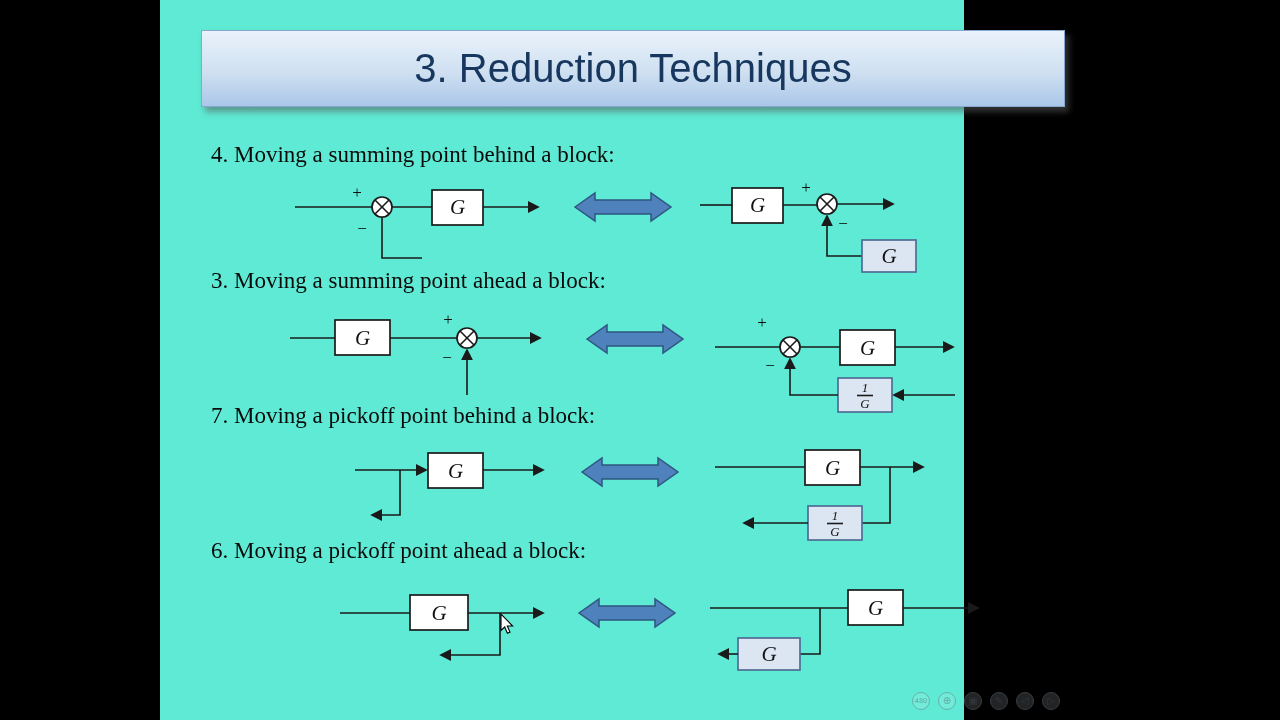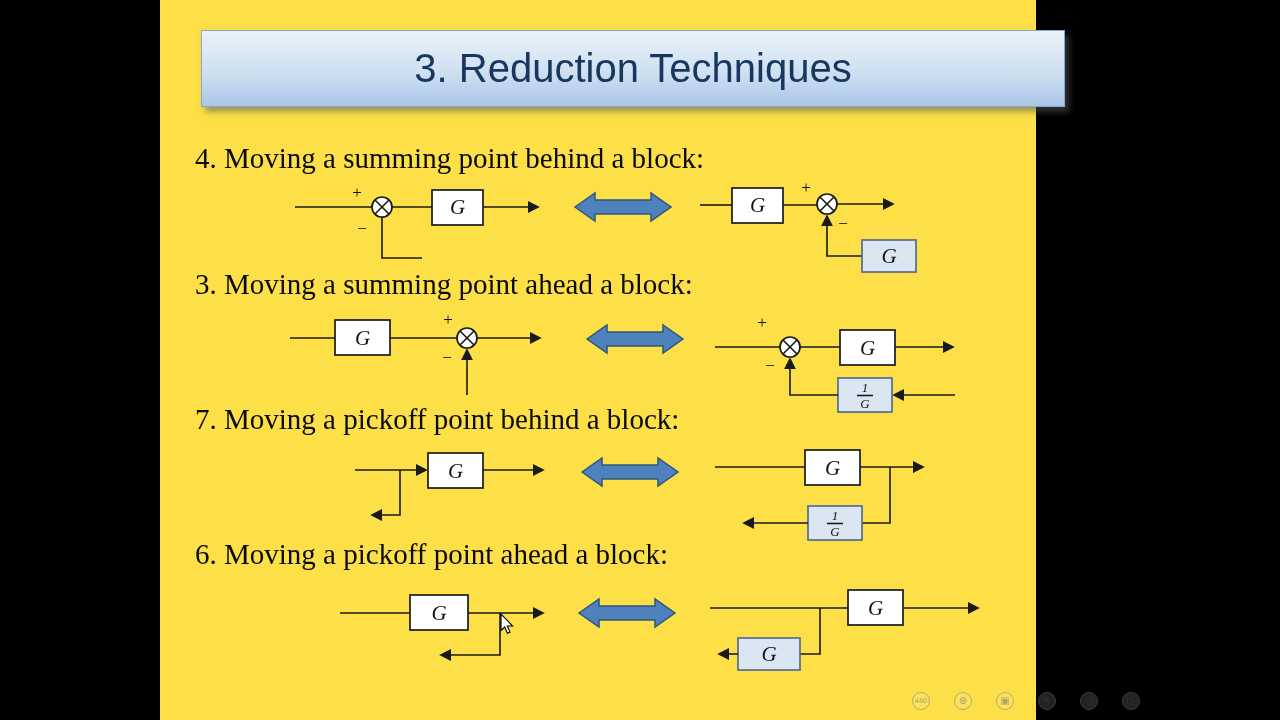--- a/index.html
+++ b/index.html
@@ -1,45 +1,45 @@
 <!DOCTYPE html>
 <html><head>
 <meta charset="utf-8">
 <style>
   * { margin:0; padding:0; box-sizing:border-box; }
   html,body { width:1280px; height:720px; background:#000; overflow:hidden; }
   .stage { position:relative; width:1280px; height:720px; background:#000;
            font-family:"Liberation Serif", serif; }
-  .slide { position:absolute; left:160px; top:0; width:876px; height:720px; background:#fde047; }
+  .slide { position:absolute; left:160px; top:0; width:804px; height:720px; background:#5eead4; }
 
   .title-banner {
     position:absolute; left:41px; top:30px; width:864px; height:77px;
     background:linear-gradient(to bottom, #eaf2fb 0%, #cfe0f1 55%, #aac7e8 100%);
     border:1.5px solid #86a7d0;
     box-shadow:4px 5px 6px rgba(90,90,90,0.55);
     display:flex; align-items:center; justify-content:center;
   }
   .title-text { font-family:"Liberation Sans", sans-serif; font-size:40px; color:#17375e; }
 
-  .heading { position:absolute; left:35px; font-size:29px; color:#0a0a0a; white-space:nowrap; }
+  .heading { position:absolute; left:51px; font-size:23px; color:#0a0a0a; white-space:nowrap; }
   #h4 { top:142px; } #h5 { top:268px; } #h6 { top:403px; } #h7 { top:538px; }
 
   .row-svg { position:absolute; left:0; }
   #row4 { top:175px; } #row5 { top:300px; } #row6 { top:430px; } #row7 { top:575px; }
 
   .sig { stroke:#1a1a1a; stroke-width:1.6; fill:none; }
   .blk { fill:#ffffff; stroke:#1a1a1a; stroke-width:1.7; }
   .blk-hl { fill:#dce6f2; stroke:#4f6d94; stroke-width:1.7; }
   .gtxt { font-family:"Liberation Serif", serif; font-style:italic; font-size:21px; fill:#111; text-anchor:middle; }
   .sgn { font-family:"Liberation Serif", serif; font-size:17px; fill:#111; text-anchor:middle; }
   .frac { font-family:"Liberation Serif", serif; font-style:italic; font-size:13px; fill:#111; text-anchor:middle; }
   .eqarrow { fill:#4f81bd; stroke:#2e567f; stroke-width:1.5; }
   .cursor { fill:#ffffff; stroke:#000; stroke-width:1.1; }
 
-  .player-controls { position:absolute; left:752px; top:692px; display:flex; gap:24px; opacity:0.5; }
+  .player-controls { position:absolute; left:752px; top:692px; display:flex; gap:8px; opacity:0.5; }
   .pbtn { width:18px; height:18px; border-radius:50%; border:1px solid #6d7a86;
           color:#5f6b77; background:rgba(230,235,240,0.3);
           display:flex; align-items:center; justify-content:center;
           font-family:"DejaVu Sans", sans-serif; font-size:10px; line-height:1; cursor:pointer; }
   .pbtn.small-text { font-size:6.5px; }
 </style>
 </head>
 <body>
 
 <div class="stage">

